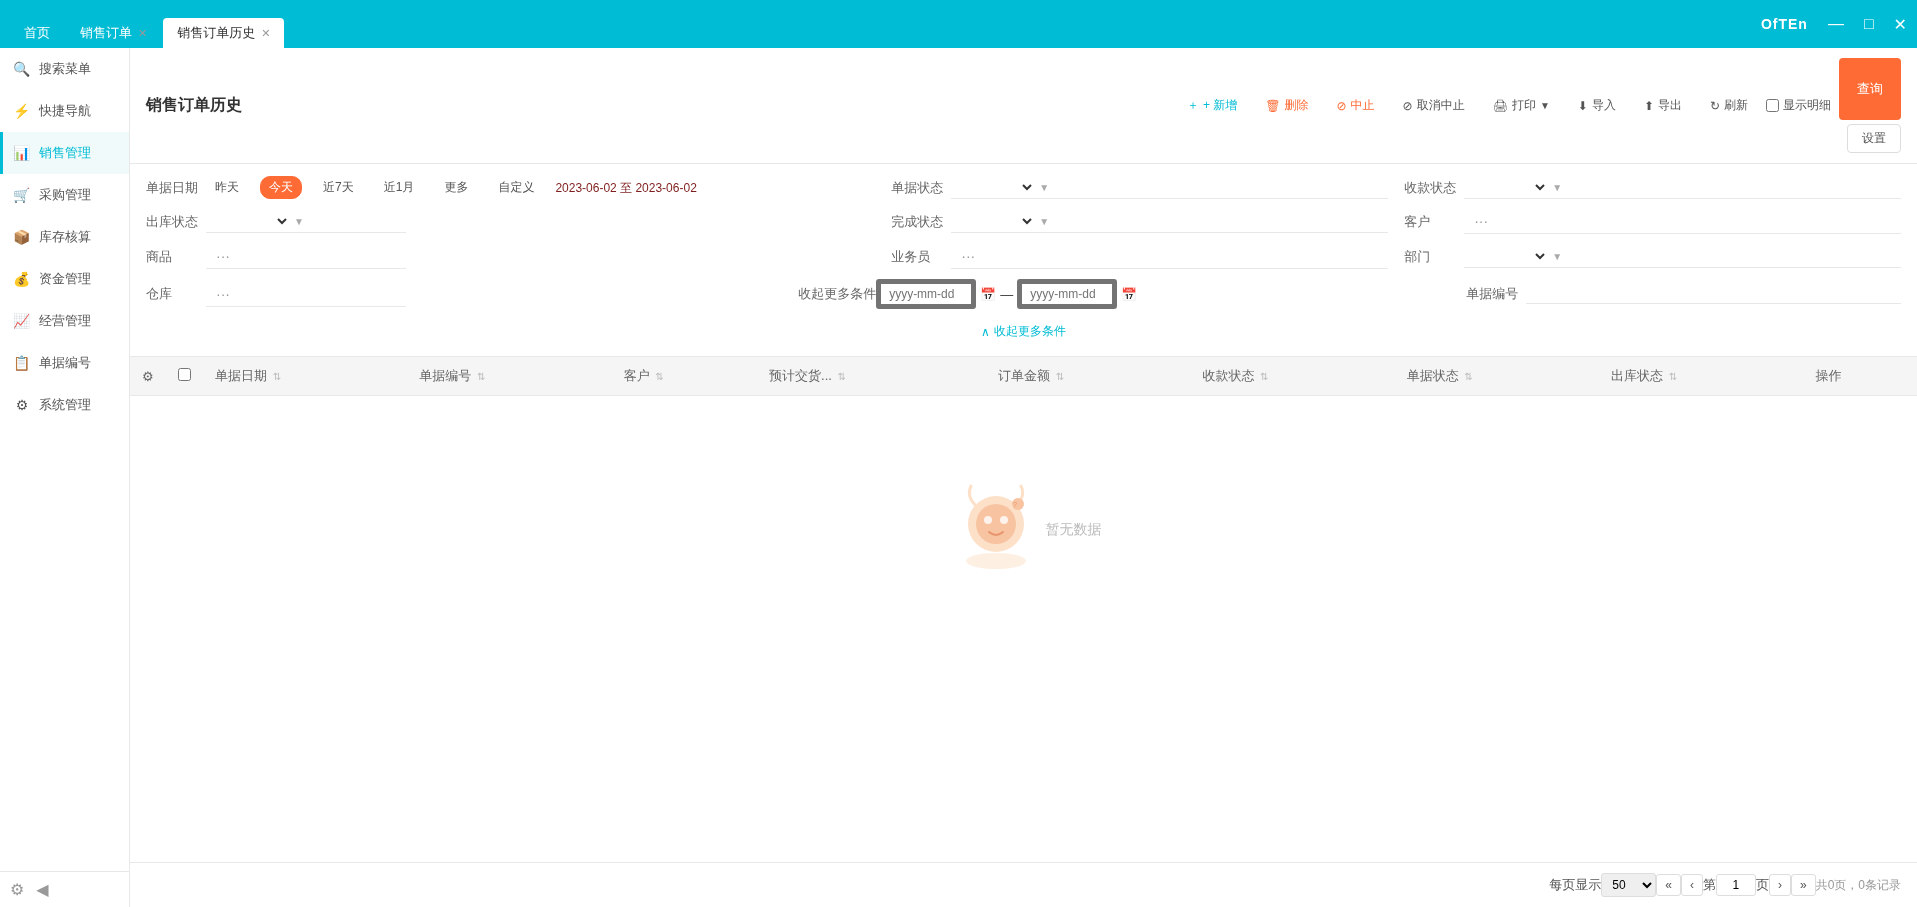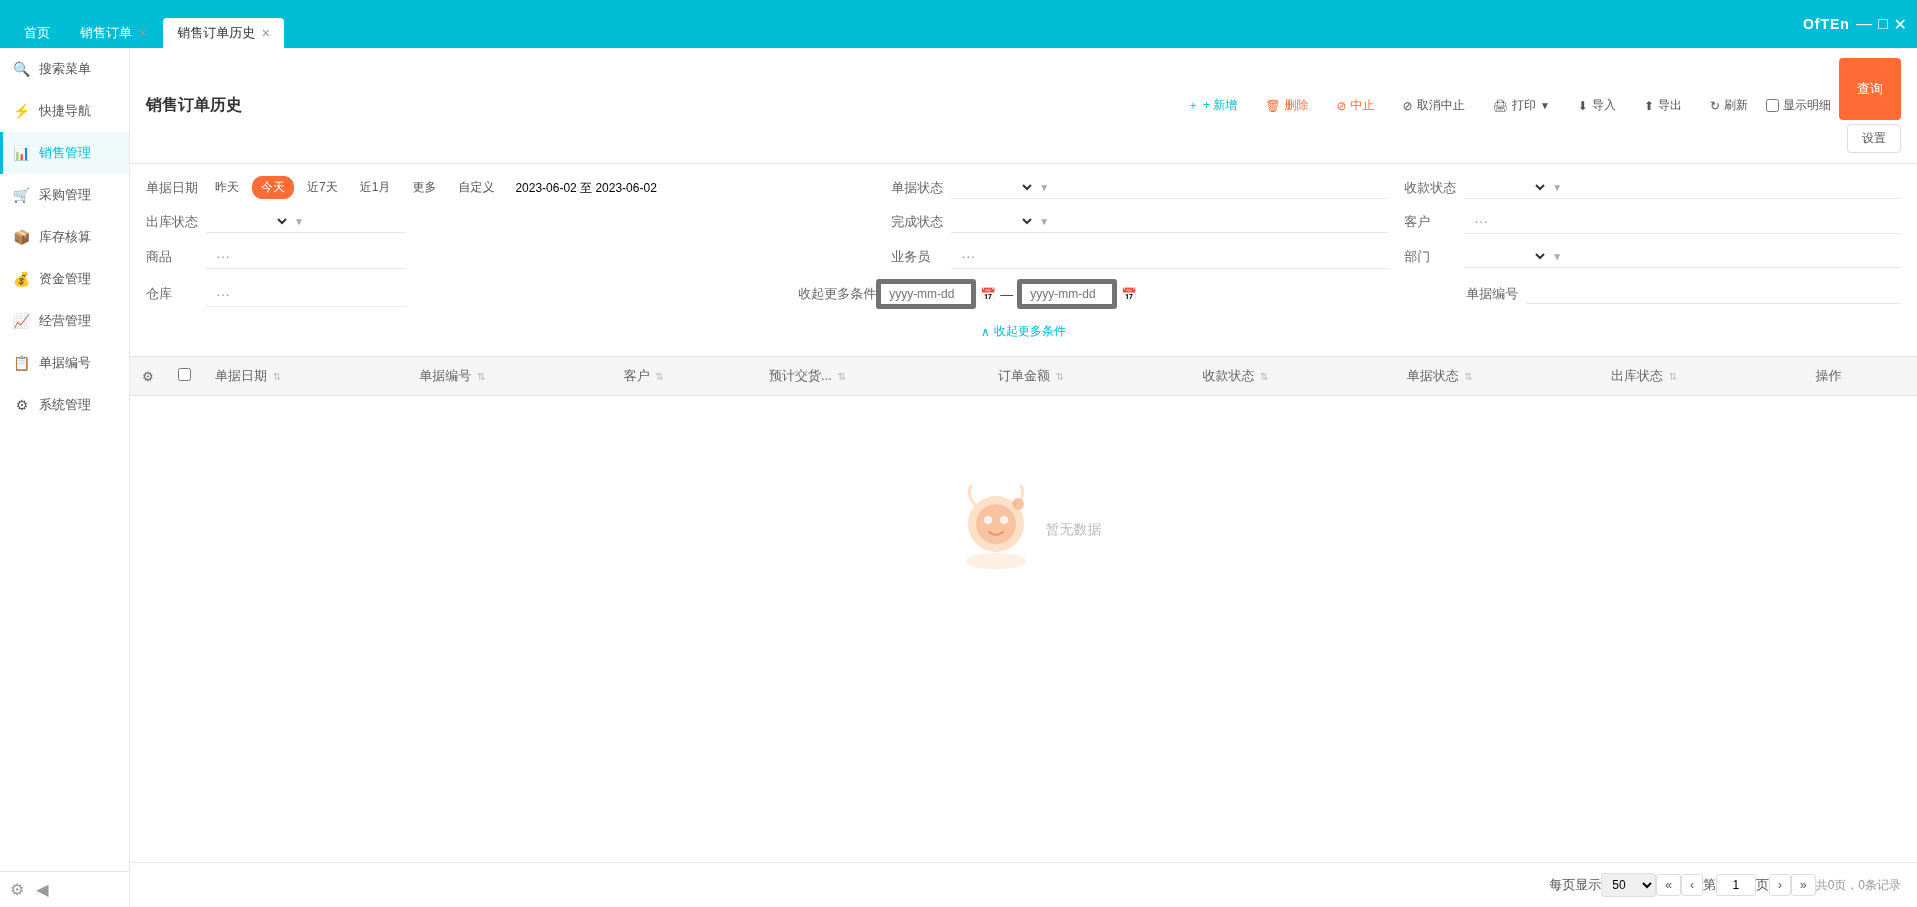--- a/index.html
+++ b/index.html
@@ -4,21 +4,21 @@
   <style>
     * { box-sizing: border-box; margin: 0; padding: 0; }
     body { font-family: 'Microsoft YaHei', Arial, sans-serif; font-size: 13px; background: #f5f5f5; color: #333; display: flex; flex-direction: column; height: 100vh; overflow: hidden; }
 
     
     .top-bar { background: #00bcd4; height: 48px; display: flex; align-items: center; padding: 0 10px; justify-content: space-between; flex-shrink: 0; }
     .tabs { display: flex; align-items: flex-end; height: 100%; gap: 2px; }
     .tab { padding: 6px 14px; font-size: 13px; color: #fff; cursor: pointer; border-radius: 4px 4px 0 0; display: flex; align-items: center; gap: 6px; background: transparent; }
     .tab.active { background: #fff; color: #333; }
     .tab-close { font-size: 11px; color: #999; cursor: pointer; }
-    .top-right { display: flex; align-items: center; gap: 6px; color: #fff; font-size: 12px; }
+    .top-right { display: flex; align-items: center; gap: 20px; color: #fff; font-size: 12px; }
     .brand-text { font-size: 14px; font-weight: bold; color: #fff; letter-spacing: 1px; }
 
     
     .main-layout { display: flex; flex: 1; overflow: hidden; }
 
     
     .sidebar { width: 130px; background: #fff; border-right: 1px solid #e8e8e8; display: flex; flex-direction: column; flex-shrink: 0; }
     .sidebar-item { padding: 12px 10px; display: flex; align-items: center; gap: 8px; cursor: pointer; font-size: 13px; color: #555; border-left: 3px solid transparent; }
     .sidebar-item.active { color: #00bcd4; border-left-color: #00bcd4; background: #f0fafa; }
     .sidebar-icon { width: 18px; height: 18px; display: flex; align-items: center; justify-content: center; font-size: 14px; flex-shrink: 0; }
@@ -40,24 +40,24 @@
     .settings-btn { background: transparent; border: 1px solid #ddd; color: #555; padding: 5px 14px; border-radius: 4px; cursor: pointer; font-size: 12px; }
     .display-checkbox { display: flex; align-items: center; gap: 4px; font-size: 12px; color: #555; cursor: pointer; }
 
     
     .filter-area { background: #fff; padding: 12px 16px; border-bottom: 1px solid #e8e8e8; flex-shrink: 0; }
     .filter-row { display: flex; align-items: center; gap: 0; margin-bottom: 10px; }
     .filter-row:last-child { margin-bottom: 0; }
     .filter-item { display: flex; align-items: center; flex: 1; min-width: 0; }
     .filter-label { color: #666; font-size: 13px; white-space: nowrap; min-width: 60px; }
     .filter-control { flex: 1; display: flex; align-items: center; gap: 4px; }
-    .date-range-options { display: flex; align-items: center; gap: 4px; }
+    .date-range-options { display: flex; align-items: center; gap: 12px; }
     .date-opt { padding: 2px 8px; border-radius: 3px; font-size: 12px; cursor: pointer; color: #555; border: 1px solid transparent; }
     .date-opt.active { background: #ff6b35; color: #fff; border-color: #ff6b35; border-radius: 10px; }
-    .date-text { font-size: 12px; color: #000000; margin-top: 2px; }
+    .date-text { font-size: 12px; color: #7f1d1d; margin-top: 2px; }
     .filter-select { border: none; background: transparent; font-size: 13px; color: #333; cursor: pointer; min-width: 80px; outline: none; }
     .select-wrapper { display: flex; align-items: center; border-bottom: 1px solid #e8e8e8; padding: 2px 4px; gap: 4px; flex: 1; }
     .chevron-down { color: #aaa; font-size: 10px; }
     .ellipsis-btn { color: #999; cursor: pointer; font-size: 14px; padding: 2px 6px; }
     .date-input { border: 5px solid #737373; padding: 3px 8px; border-radius: 3px; font-size: 12px; color: #999; width: 100px; }
     .cal-icon { color: #aaa; font-size: 13px; cursor: pointer; }
     .collapse-more { text-align: center; color: #00bcd4; font-size: 12px; cursor: pointer; padding: 4px 0; display: flex; align-items: center; justify-content: center; gap: 4px; }
 
     
     .table-area { flex: 1; overflow: auto; background: #fff; margin: 0; }

